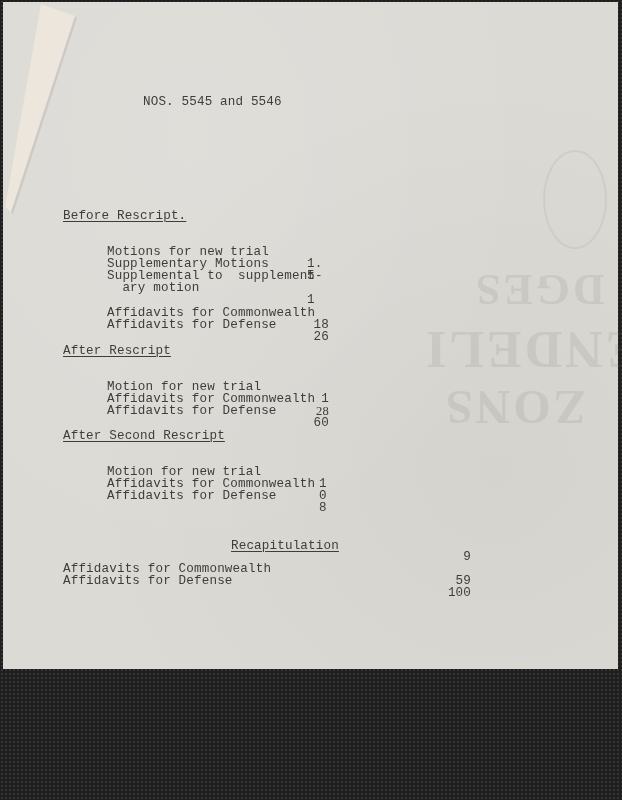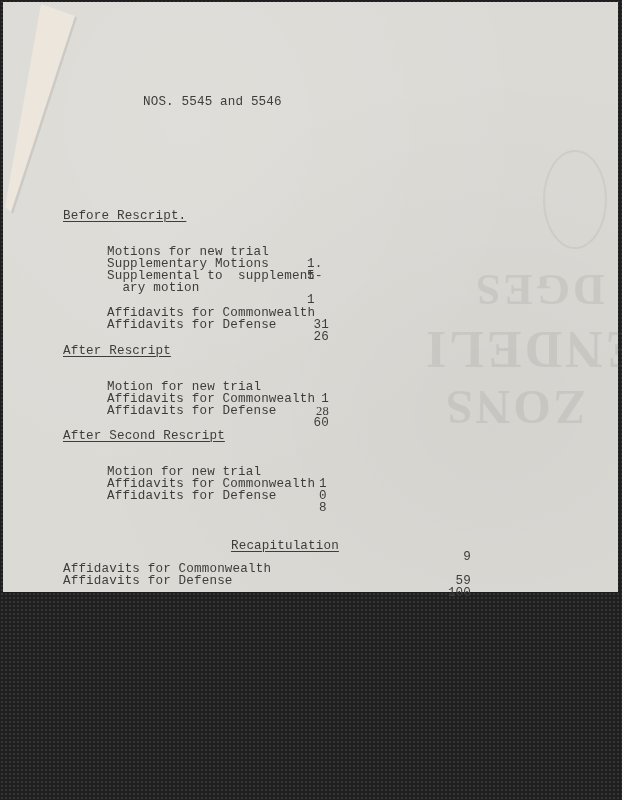--- a/index.html
+++ b/index.html
@@ -19,21 +19,21 @@
       inset: 0;
       background-color: #1f1f1f;
       background-image: radial-gradient(circle, #353535 1px, transparent 1.3px);
       background-size: 4px 4px;
     }
     .paper {
       position: absolute;
       left: 3px;
       top: 2px;
       width: 615px;
-      height: 590px;
+      height: 667px;
       background: #dcdad5;
       background-image:
         radial-gradient(ellipse at 30% 20%, rgba(255,255,255,0.10), transparent 60%),
         radial-gradient(ellipse at 80% 70%, rgba(0,0,0,0.03), transparent 60%);
       box-shadow: 0 0 1px rgba(0,0,0,0.6);
     }
     .fold-strip {
       position: absolute;
       left: 0;
       top: 0;
@@ -121,21 +121,21 @@
     <div class="ink row" style="left:104px; top:256px; width:230px;">
       <span class="label">Supplemental to  supplement-</span>
       <span class="val" style="left:200px; width:30px; text-align:left;"></span>
     </div>
     <div class="ink row" style="left:104px; top:268px; width:230px;">
       <span class="label">  ary motion</span>
       <span class="val" style="left:200px; width:30px; text-align:left;">1</span>
     </div>
     <div class="ink row" style="left:104px; top:293px; width:230px;">
       <span class="label">Affidavits for Commonwealth</span>
-      <span class="val" style="left:192px; width:30px; text-align:right;">31</span>
+      <span class="val" style="left:192px; width:30px; text-align:right;">18</span>
     </div>
     <div class="ink row" style="left:104px; top:305px; width:230px;">
       <span class="label">Affidavits for Defense</span>
       <span class="val" style="left:192px; width:30px; text-align:right;">26</span>
     </div>
   </div>
 
   <div class="ink u" style="left:60px; top:343px;">After Rescript</div>
 
   <div>

